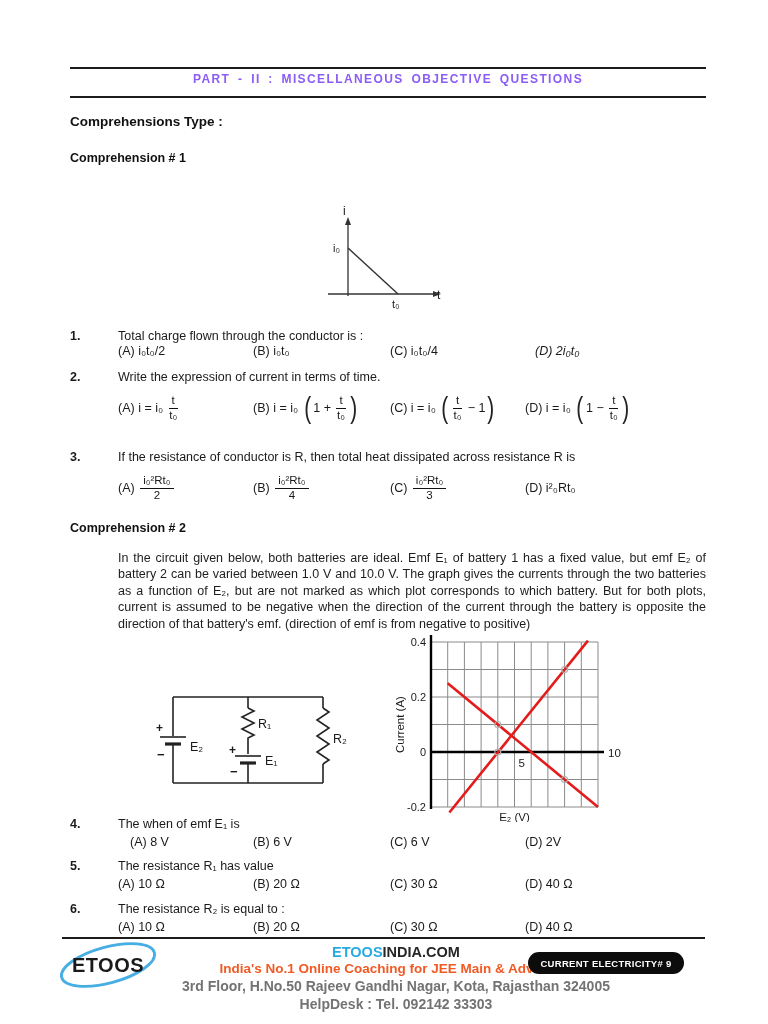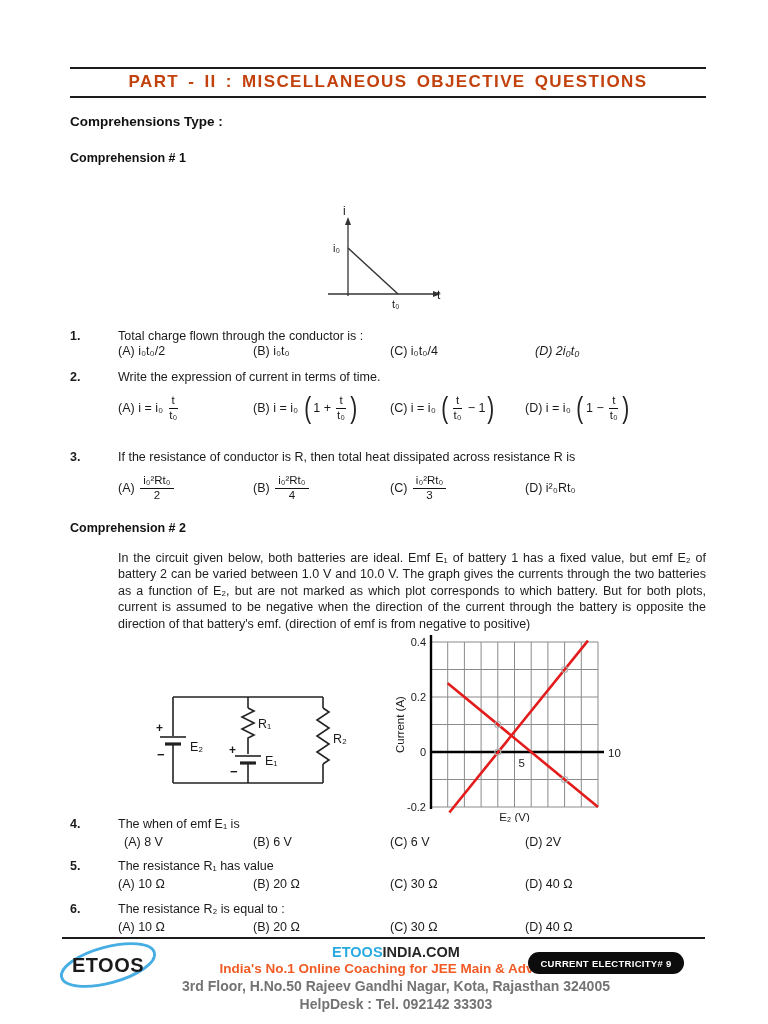--- a/index.html
+++ b/index.html
@@ -1,21 +1,21 @@
 <!DOCTYPE html>
 <html><head>
 <meta charset="utf-8">
 <style>
   html,body{margin:0;padding:0;background:#ffffff;}
   .page{position:relative;width:768px;height:1024px;background:#ffffff;overflow:hidden;
         font-family:"Liberation Sans","DejaVu Sans",sans-serif;color:#1a1a1a;}
   .abs{position:absolute;}
   .rule{position:absolute;height:2px;background:#1c1c1c;}
   .doc-title{position:absolute;left:70px;width:636px;text-align:center;font-weight:bold;
-             font-size:17px;letter-spacing:1.4px;word-spacing:3px;color:#c2410c;}
+             font-size:12px;letter-spacing:1.4px;word-spacing:3px;color:#8b5cf6;}
   .h-section{position:absolute;left:70px;font-weight:bold;font-size:13.5px;color:#111;}
   .h-comp{position:absolute;left:70px;font-weight:bold;font-size:12.5px;color:#111;}
   .para{position:absolute;font-size:12.5px;line-height:16.4px;color:#1d1d1d;}
   .question{position:absolute;left:70px;width:640px;font-size:12.5px;}
   .qnum{position:absolute;left:0;top:0;font-weight:bold;}
   .qtext{position:absolute;left:48px;top:0;white-space:pre;}
   .q-options{position:absolute;left:48px;width:592px;height:16px;}
   .q-options.tall{height:44px;}
   .opt{position:absolute;top:0;height:100%;display:inline-flex;align-items:center;white-space:pre;}
   .tk{white-space:pre;}
@@ -150,21 +150,21 @@
       <circle cx="171.6" cy="39.5" r="3" fill="none" stroke="#b0b0b0" stroke-width="1.2"></circle>
       <line x1="54.7" y1="53.25" x2="205" y2="177" stroke="#e31b1b" stroke-width="2.6"></line>
       <circle cx="104.8" cy="94.5" r="3" fill="none" stroke="#b0b0b0" stroke-width="1.2"></circle>
       <circle cx="171.6" cy="149.5" r="3" fill="none" stroke="#b0b0b0" stroke-width="1.2"></circle>
     </svg>
 
   <div class="question" style="top:817px;">
     <span class="qnum">4.</span>
     <span class="qtext">The when of emf E₁ is</span>
     <div class="q-options" style="top:17px;">
-        <span class="opt" style="left: 6px; justify-content: flex-end;"><span class="tk">(A) 8 V</span></span>
+        <span class="opt" style="left: 12px; justify-content: flex-end;"><span class="tk">(A) 8 V</span></span>
         <span class="opt" style="left: 135px;"><span class="tk">(B) 6 V</span></span>
         <span class="opt" style="left: 272px;"><span class="tk">(C) 6 V</span></span>
         <span class="opt" style="left: 407px;"><span class="tk">(D) 2V</span></span>
       </div>
   </div>
   <div class="question" style="top:859px;">
     <span class="qnum">5.</span>
     <span class="qtext">The resistance R₁ has value</span>
     <div class="q-options" style="top:17px;">
         <span class="opt" style="left: 0px;"><span class="tk">(A) 10 Ω</span></span>

